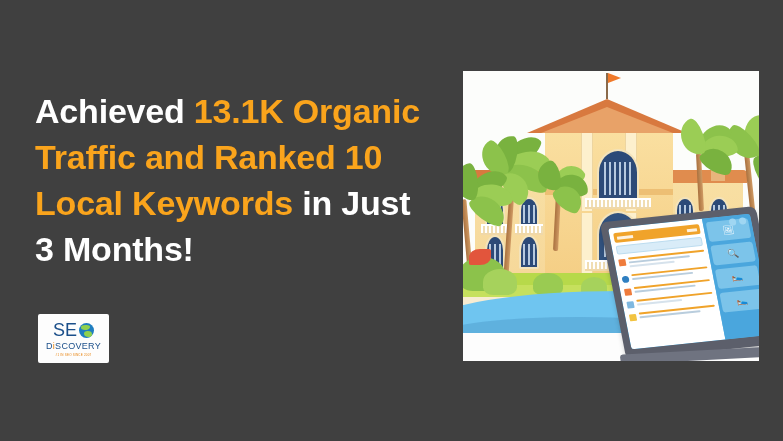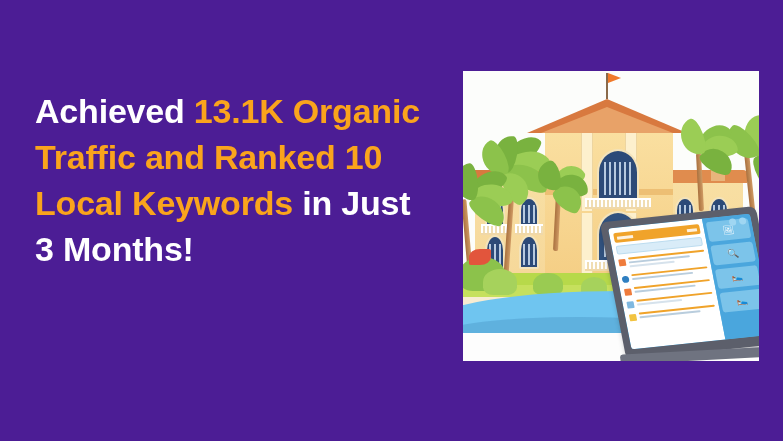--- a/index.html
+++ b/index.html
@@ -5,21 +5,21 @@
   * { margin:0; padding:0; box-sizing:border-box; }
   html,body { width:783px; height:441px; }
   body{
     font-family:"Liberation Sans", sans-serif;
     background:#04234c;
     overflow:hidden;
     position:relative;
   }
   .banner{
     position:absolute; inset:0;
-    background:#4c1d95;
+    background:#404040;
   }
 
   
   .copy{
     position:absolute;
     left:35px; top:88px;
     width:400px;
   }
   .headline{
     font-size:34px;
@@ -312,20 +312,30 @@
 <body>
 
 <div class="banner">
 
   <div class="copy">
     <div class="headline">
       <span>Achieved </span><span class="hl">13.1K Organic Traffic and Ranked 10 Local Keywords</span><span> in Just 3 Months!</span>
     </div>
   </div>
 
+  <div class="logo-box">
+    <div class="logo-row1">
+      <span class="logo-seo">SE</span>
+      <span class="logo-globe"></span>
+    </div>
+    <div class="logo-row2">
+      <span>D</span><span class="dot">i</span><span>SCOVERY</span>
+    </div>
+    <div class="logo-row3">#1 IN SEO SINCE 2007</div>
+  </div>
 
   <div class="art-panel">
     <div class="art">
 
       <div class="sky"></div>
       <div class="grass"></div>
       <div class="grass2"></div>
       <div class="sand"></div>
 
       <div class="bldg">

